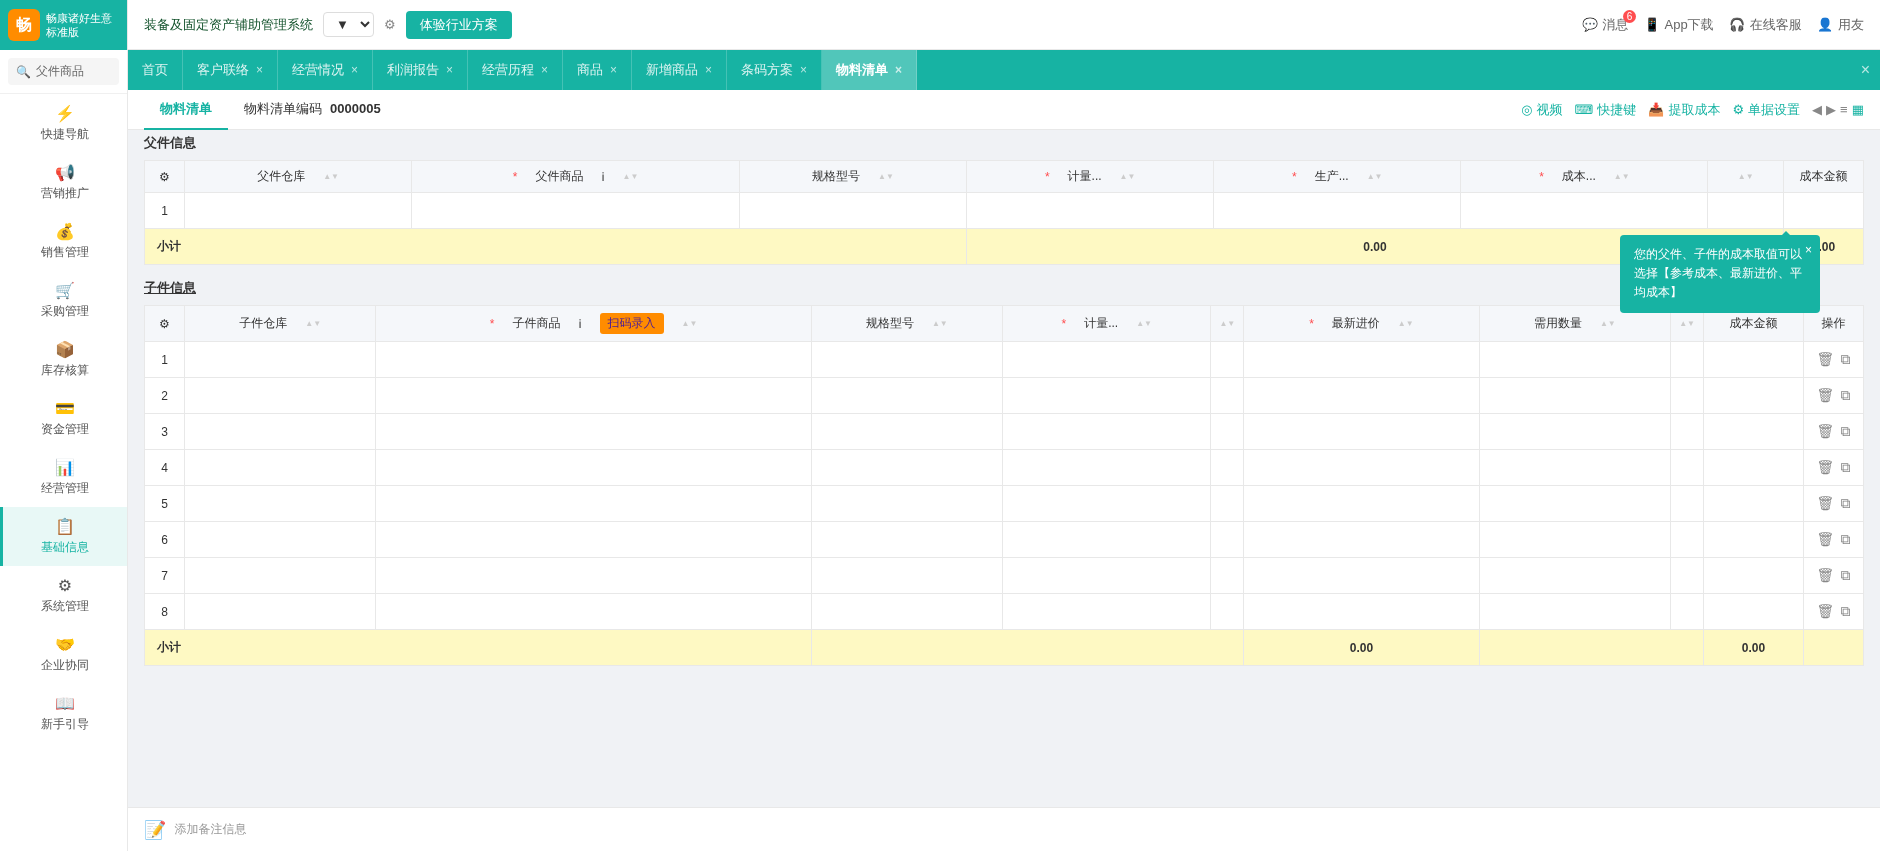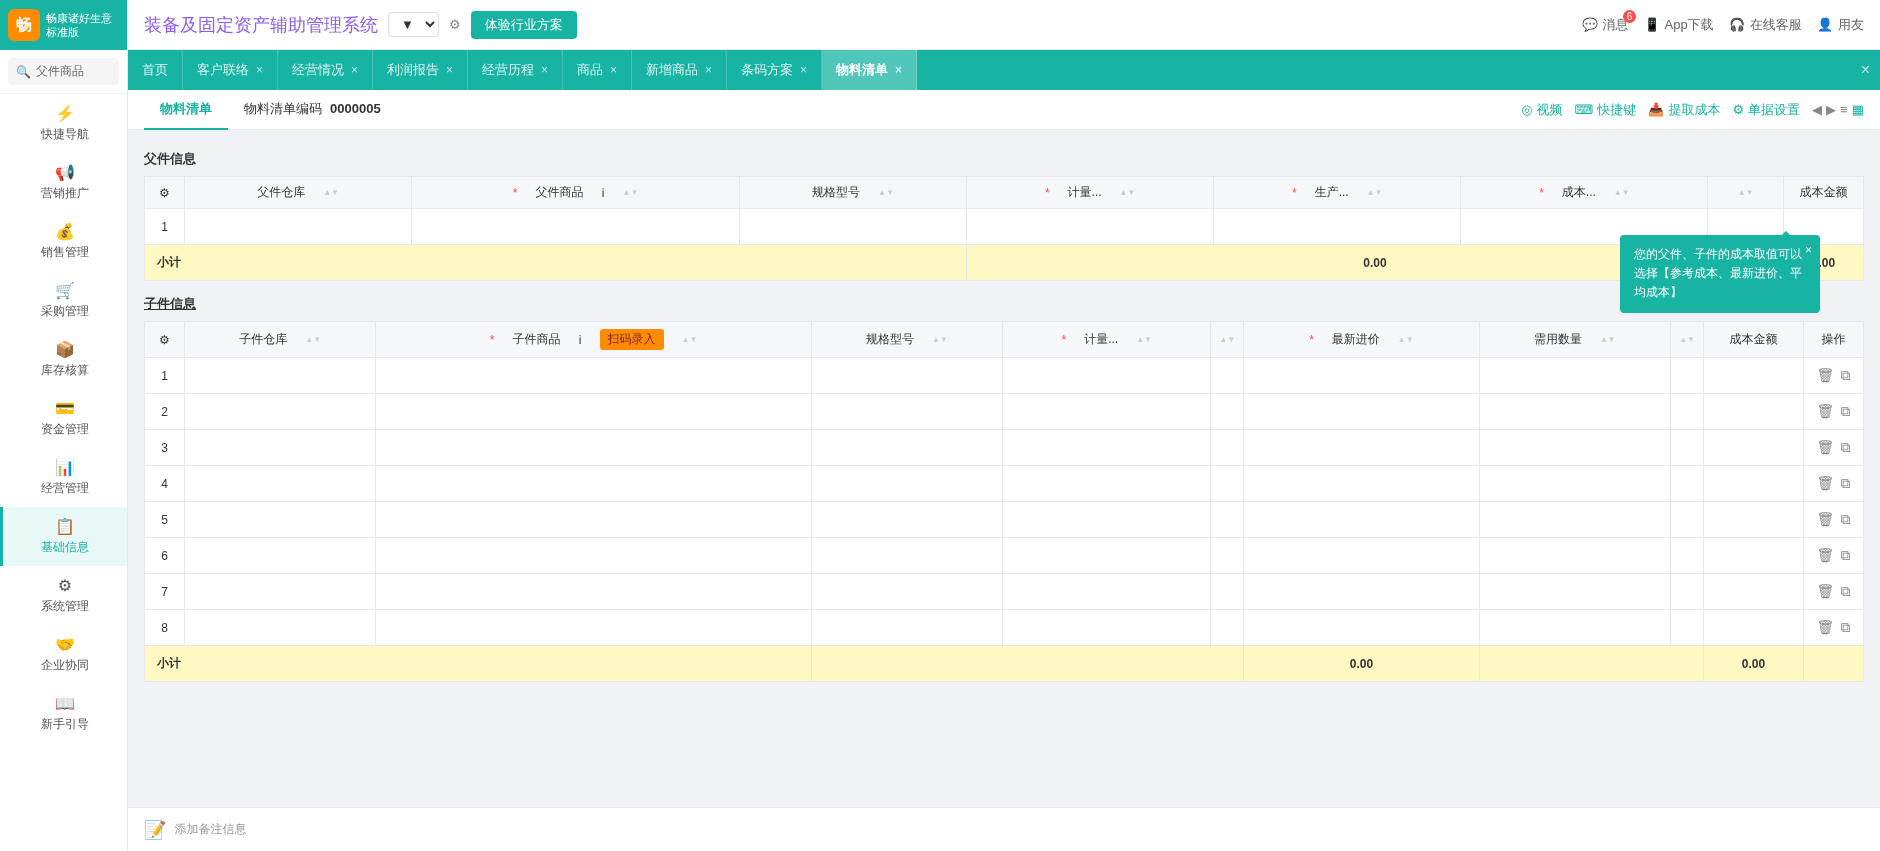--- a/index.html
+++ b/index.html
@@ -96,21 +96,21 @@
       flex-shrink: 0;
       justify-content: space-between;
     }
     .top-bar-left {
       display: flex;
       align-items: center;
       gap: 10px;
       color: #666;
       font-size: 13px;
     }
-    .top-bar-title { font-size: 18px; color: #8b5cf6; }
+    .top-bar-title { font-size: 13px; color: #14532d; }
     .top-bar-select {
       border: 1px solid #ddd;
       border-radius: 4px;
       padding: 3px 8px;
       background: #fff;
       cursor: pointer;
       color: #333;
       font-size: 13px;
     }
     .top-bar-btn {
@@ -214,21 +214,21 @@
     .sub-nav-right .action-btn {
       display: flex;
       align-items: center;
       gap: 4px;
       cursor: pointer;
       color: #17b3a3;
     }
 
     
     .inner-content {
-      padding: 20px 16px;
+      padding: 4px 16px;
     }
 
     
     .section-title {
       font-size: 13px;
       font-weight: bold;
       color: #333;
       margin-bottom: 8px;
     }
 
@@ -266,21 +266,21 @@
 
     
     .row-num {
       color: #999;
       width: 40px;
     }
 
     
     .scan-btn {
       background: #ff8c00;
-      color: #7f1d1d;
+      color: #4c1d95;
       border: none;
       border-radius: 3px;
       padding: 2px 8px;
       font-size: 12px;
       cursor: pointer;
     }
 
     
     .action-icons {
       display: flex;

